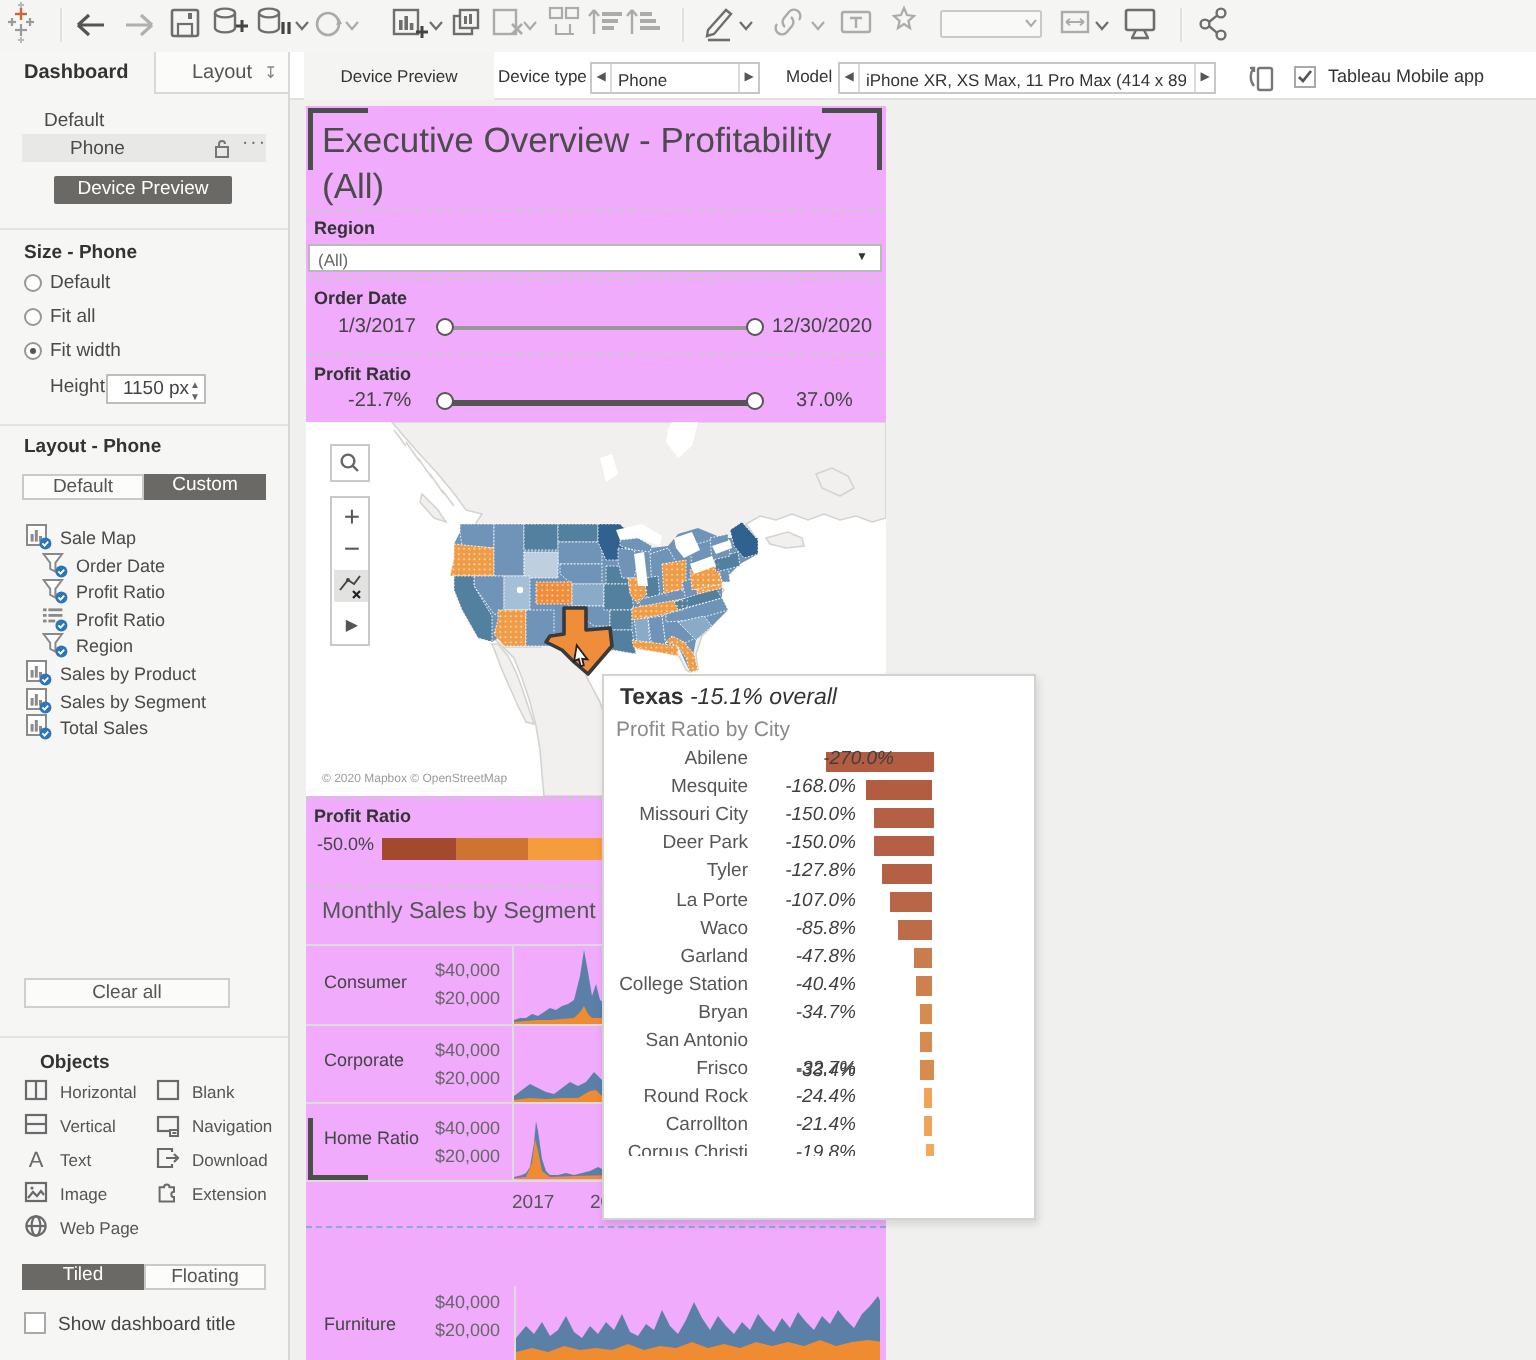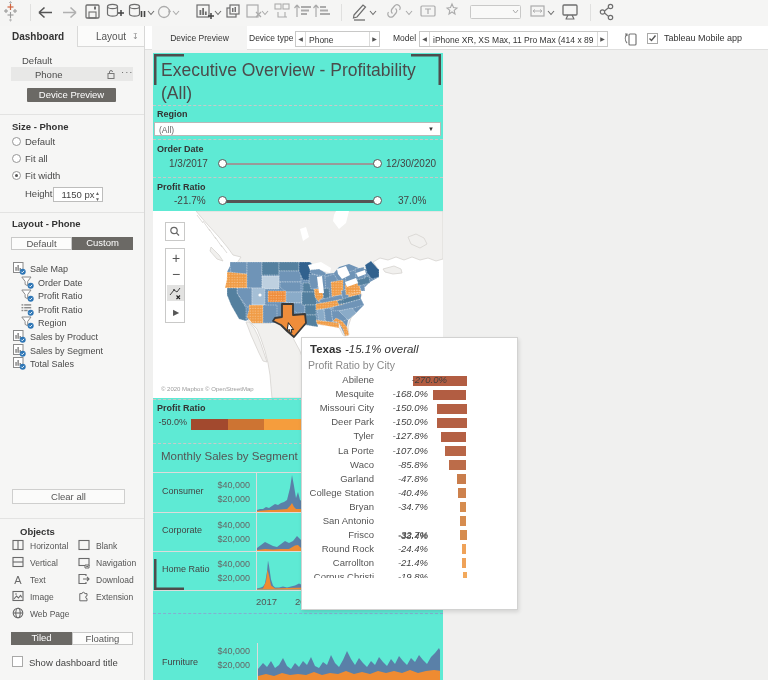--- a/index.html
+++ b/index.html
@@ -16,31 +16,31 @@
 #devprev-btn { left:27px; top:62px; width:89px; height:14px; background:#6b6965; color:#fff; text-align:center; line-height:14px; font-size:9.5px; border-radius:1px; }
 .radio { position:absolute; width:9px; height:9px; border:1px solid #979797; border-radius:50%; background:#fff; }
 .radio.on::after { content:""; position:absolute; left:1.8px; top:1.8px; width:3.6px; height:3.6px; border-radius:50%; background:#555; }
 .cb { position:absolute; width:11px; height:11px; border:1px solid #a9a9a8; background:#fff; }
 #spin-h { left:53px; top:161px; width:50px; height:15px; border:1px solid #bdbdbc; background:#fff; text-align:center; line-height:14px; font-size:9.5px; color:#444; }
 .spin-ar { position:absolute; right:2px; font-size:5px; color:#666; line-height:4px; }
 .halfbtn { position:absolute; width:61px; height:13px; text-align:center; line-height:12px; font-size:9.5px; }
 .halfbtn.lite { background:#fcfcfb; border:1px solid #c9c9c8; color:#555; }
 .halfbtn.dark { background:#6b6965; color:#fff; }
 .li-item { position:absolute; height:12px; line-height:12px; color:#4a4a4a; font-size:9px; }
-#clearall { left:12px; top:463px; width:113px; height:15px; background:#fbfbfa; border:1px solid #cfcfce; text-align:center; line-height:14px; color:#555; }
+#clearall { left:12px; top:463px; width:103px; height:15px; background:#fbfbfa; border:1px solid #cfcfce; text-align:center; line-height:14px; color:#555; }
 .obj-lab { position:absolute; color:#555; font-size:8.5px; }
 #devbar { left:145px; top:26px; width:623px; height:24px; background:#fff; border-bottom:1px solid #e0e0df; font-size:8.5px; color:#333; }
 #devprev-tab { position:absolute; left:7px; top:0; width:95px; height:24px; background:#f4f4f3; text-align:center; line-height:24px; }
 .spinner { position:absolute; top:5px; height:16px; border:1px solid #c8c8c7; background:#fff; }
 .spinner .arl, .spinner .arr { position:absolute; top:0; width:10px; height:14px; font-size:6px; color:#555; text-align:center; line-height:14px; }
 .spinner .arl { left:0; border-right:1px solid #dcdcdb; }
 .spinner .arr { right:0; border-left:1px solid #dcdcdb; }
 .spinner .txt { position:absolute; left:13px; top:1.5px; line-height:13px; white-space:nowrap; overflow:hidden; }
 #canvas { left:145px; top:50px; width:623px; height:630px; background:#f0f0ef; }
-#dash { position:absolute; left:8px; top:3px; width:290px; height:627px; background:#5eead4; overflow:hidden; }
+#dash { position:absolute; left:8px; top:3px; width:290px; height:627px; background:#f0abfc; overflow:hidden; }
 .zl { position:absolute; font-size:9px; font-weight:bold; color:#333; }
 .dash-h { position:absolute; left:0; width:290px; border-top:1px dashed #c9c9c8; }
 .sl-txt { position:absolute; font-size:10px; color:#444; }
 .track { position:absolute; height:2px; background:#999; }
 .track.filled { height:3px; background:#555; }
 .handle { position:absolute; width:9px; height:9px; background:#fff; border:1.5px solid #555; border-radius:50%; }
 .axis-lab { position:absolute; font-size:9px; color:#666; width:42px; text-align:right; }
 .row-lab { position:absolute; font-size:9px; color:#444; }
 .gridln { position:absolute; background:#dcdcdb; }
 #tooltip { left:156px; top:287px; width:217px; height:273px; background:#fff; border:1px solid #d2d2d1; box-shadow:1px 2px 4px rgba(0,0,0,0.12); z-index:5; }

